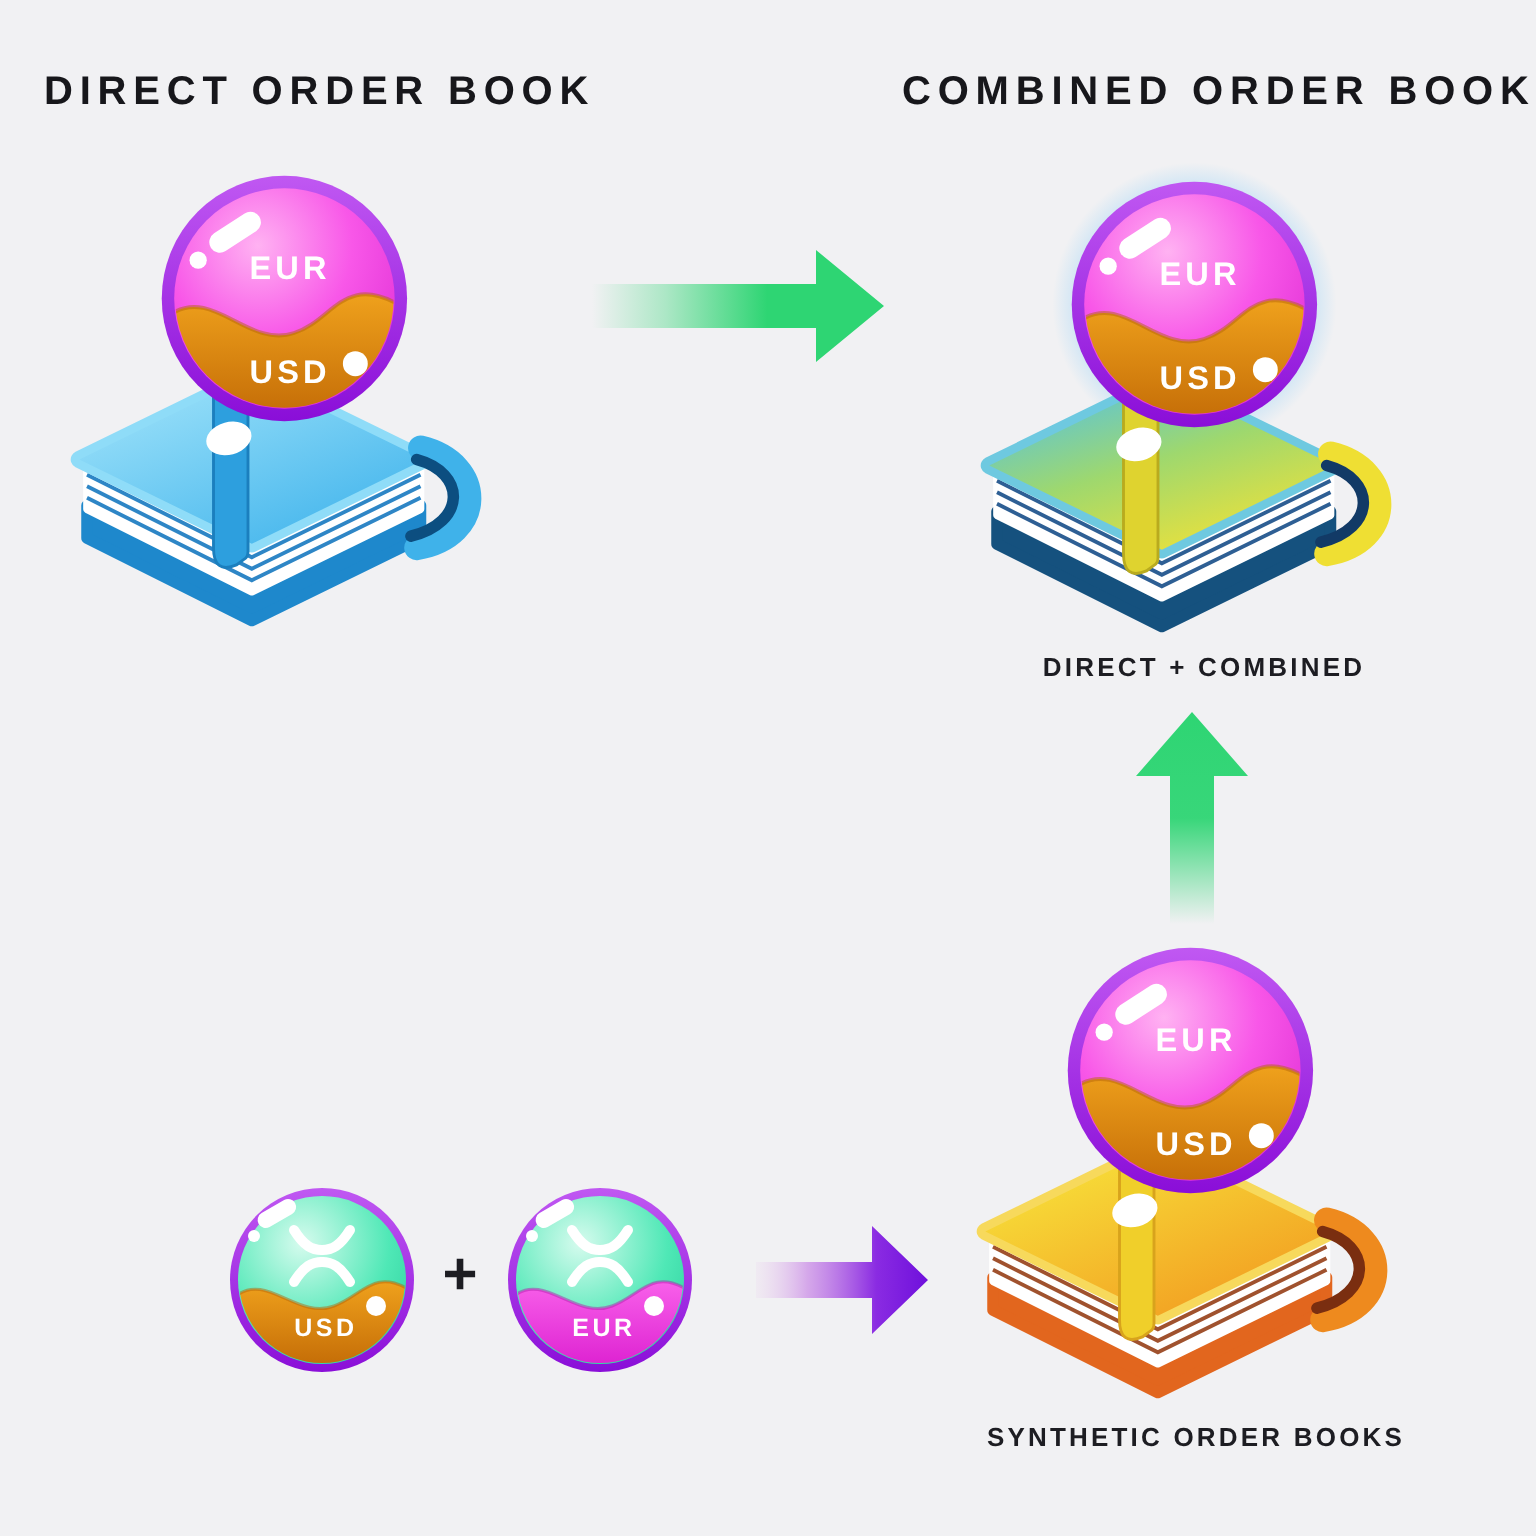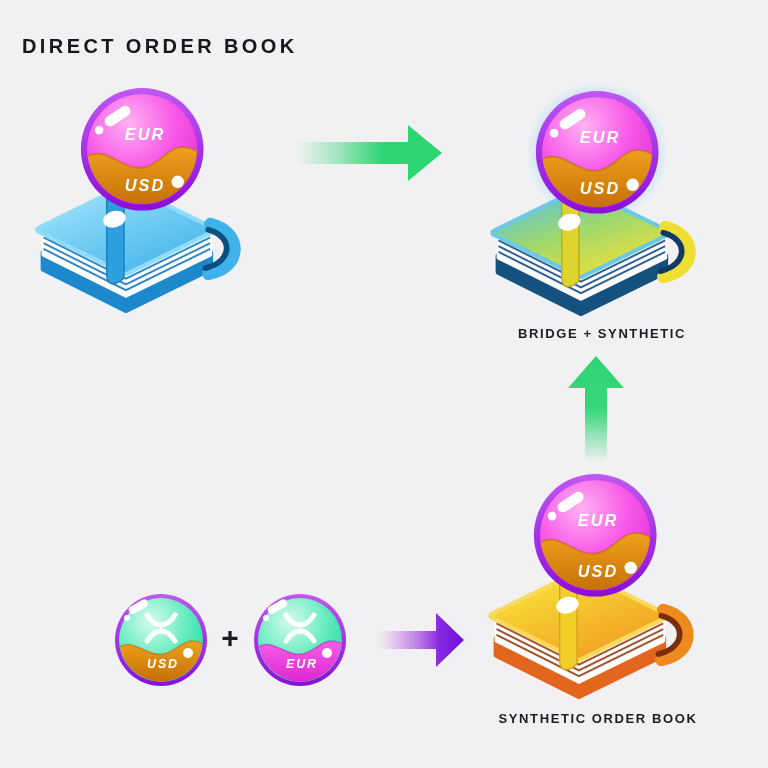--- a/index.html
+++ b/index.html
@@ -8,21 +8,21 @@
     position:relative;width:768px;height:768px;background:#f1f1f3;overflow:hidden;
   }
   .heading{
     position:absolute;font-size:20px;font-weight:800;letter-spacing:3.4px;
     color:#17171b;white-space:nowrap;
   }
   .caption{
     position:absolute;font-size:13px;font-weight:800;letter-spacing:1.6px;
     color:#1d1d22;text-align:center;white-space:nowrap;
   }
-  .illus{position:absolute;font-style:italic;}
+  .illus{position:absolute;}
   .illus svg{overflow:visible;display:block;}
   .plus-sign{
     position:absolute;font-size:30px;font-weight:800;color:#1d1d22;
     width:32px;text-align:center;
   }
   svg text{
     font-family:"Liberation Sans", sans-serif;font-weight:800;fill:#ffffff;
   }
   .sphere-label-big{font-size:17px;letter-spacing:2.2px;}
   .sphere-label-small{font-size:12.5px;letter-spacing:1.8px;}
@@ -94,20 +94,21 @@
       </clipPath>
     <clipPath id="clip-small-sphere">
         <circle cx="50" cy="50" r="41.5"></circle>
       </clipPath>
   </defs>
 </svg>
 
 <div id="canvas">
 
   <div class="heading" style="left:22px;top:35px;">DIRECT ORDER BOOK</div>
+  <div class="heading" style="left:451px;top:35px;">COMBINED ORDER BOOK</div>
 
   <div class="illus" style="left:32px;top:82px;width:230px;height:238px;">
     <svg viewBox="0 0 240 240" width="230" height="238">
       <g>
         <polygon points="12,174 98,217 186,174 186,191 98,234 12,191" fill="#1e88cc" stroke="#1e88cc" stroke-width="6" stroke-linejoin="round"></polygon>
         <polygon points="12,152 98,195 186,152 186,176 98,219 12,176" fill="#ffffff" stroke="#ffffff" stroke-width="4" stroke-linejoin="round"></polygon>
         <path d="M12,158 L98,201 L186,158" fill="none" stroke="#2e86c6" stroke-width="2"></path>
         <path d="M12,164 L98,207 L186,164" fill="none" stroke="#2e86c6" stroke-width="2"></path>
         <path d="M12,170 L98,213 L186,170" fill="none" stroke="#2e86c6" stroke-width="2"></path>
         <polygon points="98,106 188,150 98,194 8,150" fill="url(#grad-cover-blue)" stroke="#8fdcf8" stroke-width="9" stroke-linejoin="round" paint-order="stroke"></polygon>
@@ -162,21 +163,21 @@
         <rect x="74" y="26" width="30" height="11" rx="5.5" fill="#ffffff" transform="rotate(-33 89 31)"></rect>
         <circle cx="70" cy="46" r="4.5" fill="#ffffff"></circle>
         <circle cx="152" cy="100" r="6.5" fill="#ffffff"></circle>
         <text class="sphere-label-big" x="118" y="56" text-anchor="middle">EUR</text>
         <text class="sphere-label-big" x="118" y="110" text-anchor="middle">USD</text>
       </g>
       <ellipse cx="86" cy="139" rx="12" ry="8.5" transform="rotate(-15 86 139)" fill="#ffffff"></ellipse>
     </svg>
   </div>
 
-  <div class="caption" style="left:487px;top:326px;width:230px;">BRIDGE + SYNTHETIC</div>
+  <div class="caption" style="left:487px;top:326px;width:230px;">DIRECT + COMBINED</div>
 
   <div class="illus" style="left:568px;top:356px;width:56px;height:106px;">
     <svg viewBox="0 0 56 106" width="56" height="106">
       <polygon points="28,0 56,32 39,32 39,106 17,106 17,32 0,32" fill="url(#grad-arrow-green-up)"></polygon>
     </svg>
   </div>
 
   <div class="illus" style="left:111px;top:590px;width:100px;height:100px;">
     <svg viewBox="0 0 100 100" width="100" height="100">
       <circle cx="50" cy="50" r="46" fill="url(#grad-rim)"></circle>
@@ -250,15 +251,15 @@
         <rect x="74" y="26" width="30" height="11" rx="5.5" fill="#ffffff" transform="rotate(-33 89 31)"></rect>
         <circle cx="70" cy="46" r="4.5" fill="#ffffff"></circle>
         <circle cx="152" cy="100" r="6.5" fill="#ffffff"></circle>
         <text class="sphere-label-big" x="118" y="56" text-anchor="middle">EUR</text>
         <text class="sphere-label-big" x="118" y="110" text-anchor="middle">USD</text>
       </g>
       <ellipse cx="86" cy="139" rx="12" ry="8.5" transform="rotate(-15 86 139)" fill="#ffffff"></ellipse>
     </svg>
   </div>
 
-  <div class="caption" style="left:473px;top:711px;width:250px;">SYNTHETIC ORDER BOOK</div>
+  <div class="caption" style="left:473px;top:711px;width:250px;">SYNTHETIC ORDER BOOKS</div>
 
 </div>
 
 </body></html>

